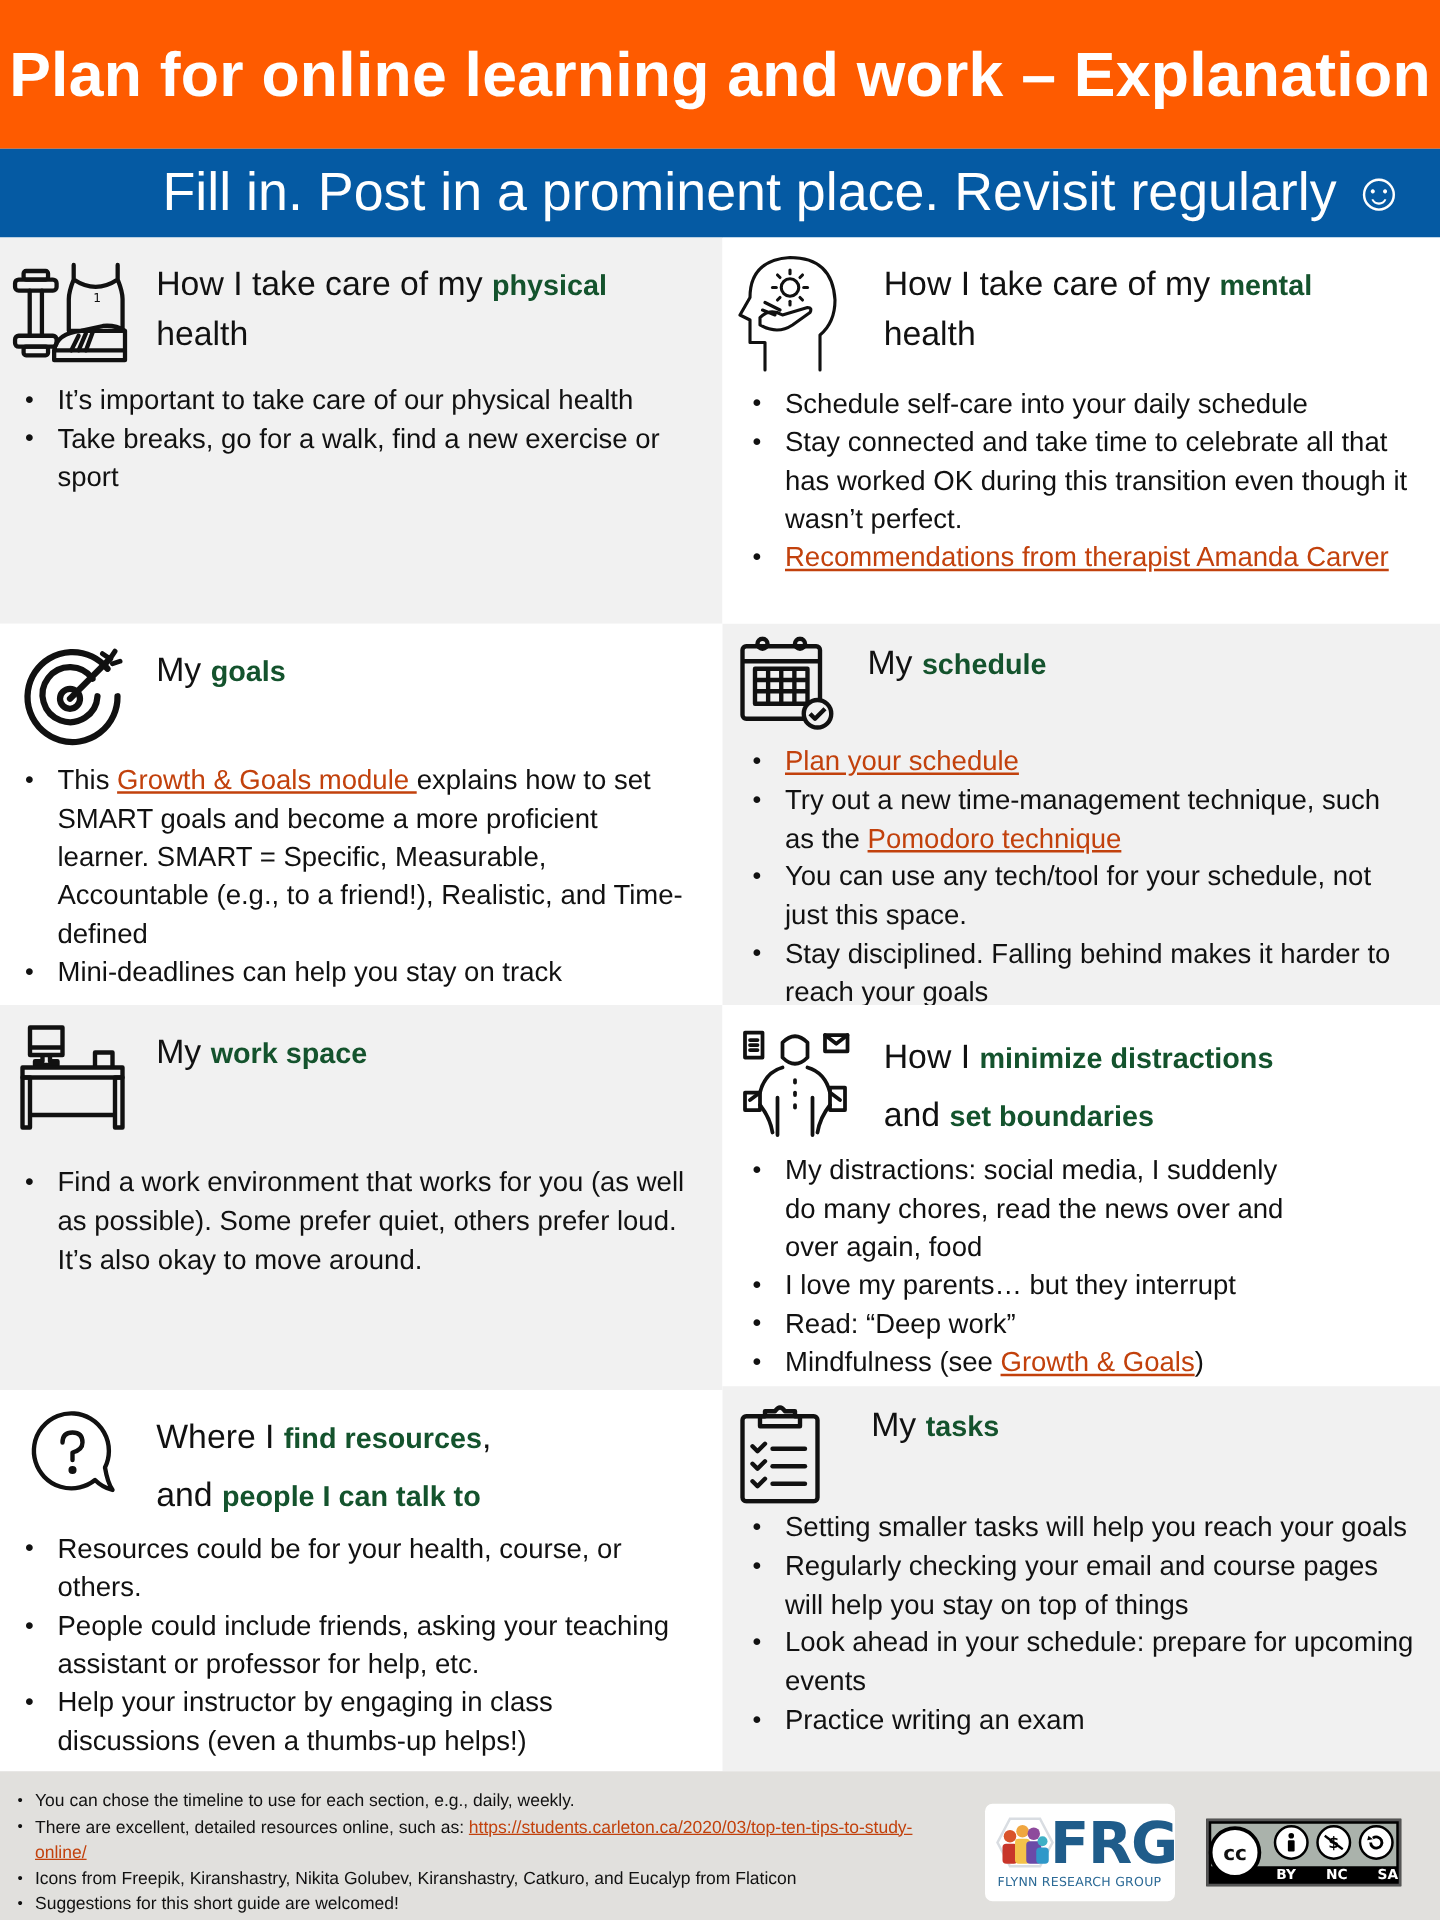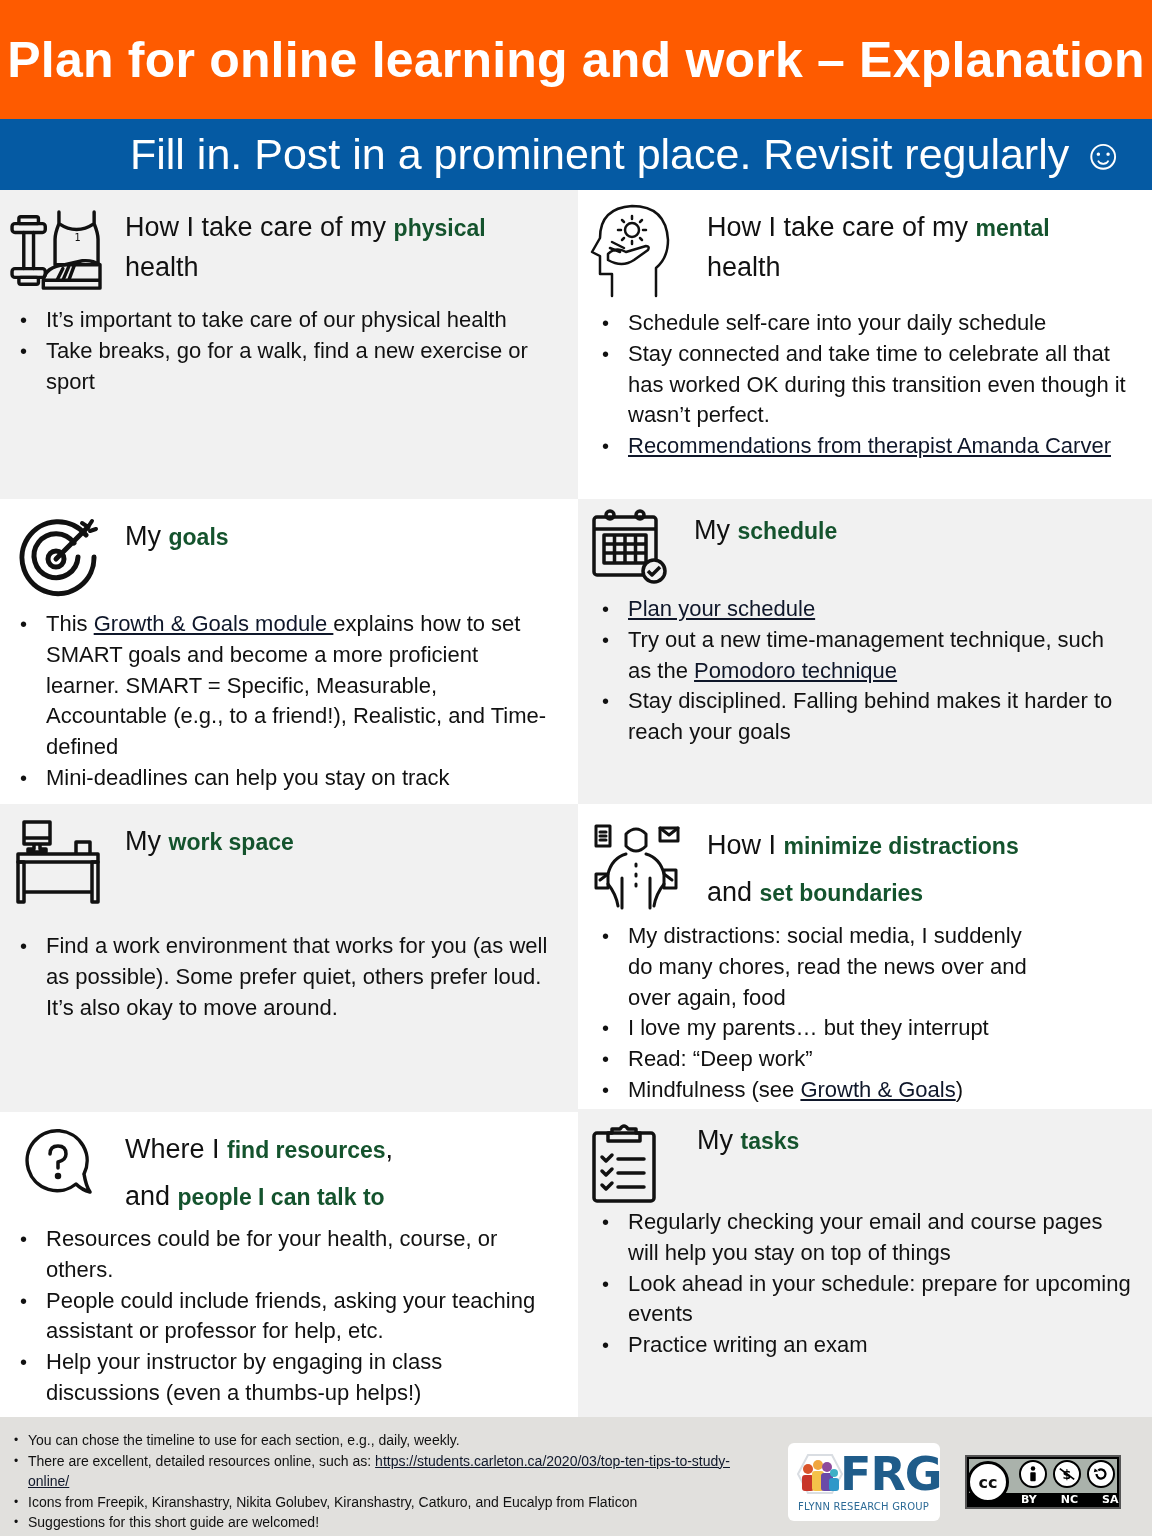--- a/index.html
+++ b/index.html
@@ -25,21 +25,21 @@
 
   .icon { position: absolute; }
   .icon svg { width: 100%; height: 100%; display: block; }
 
   .heading { position: absolute; font-size: 27px; line-height: 39px; color: #111; }
   .heading .hl { color: #14532d; font-weight: bold; font-size: 23px; }
 
   ul.bullets { position: absolute; list-style: none; font-size: 22px; line-height: 30.8px; color: #111; }
   ul.bullets li { position: relative; padding-left: 26px; }
   ul.bullets li::before { content: "•"; position: absolute; left: 0; top: 0; font-size: 20px; }
-  a.link { color: #0f172a; text-decoration: underline; }
+  a.link { color: #c2410c; text-decoration: underline; }
 
   .footer {
     position: absolute; left: 0; top: 1417px; width: 1152px; height: 119px;
     background: #e1e0dd;
   }
   .footer ul { position: absolute; left: 12px; top: 13px; list-style: none; font-size: 14px; line-height: 20.5px; color: #111; width: 740px; }
   .footer ul li { position: relative; padding-left: 16px; }
   .footer ul li::before { content: "•"; position: absolute; left: 2px; top: 0; font-size: 12px; }
 
   .frg-logo {
@@ -160,20 +160,21 @@
         <circle cx="62" cy="62" r="11" fill="#f1f1f1"></circle>
         <path d="M56 62 l4 4 l8 -8"></path>
       </svg>
     </div>
     <div class="heading" style="left:116px; top:12px;">
       <span>My </span><span class="hl">schedule</span>
     </div>
     <ul class="bullets" style="left:24px; top:95px; width:530px;">
       <li><a class="link" href="#">Plan your schedule</a></li>
       <li><span>Try out a new time-management technique, such as the </span><a class="link" href="#">Pomodoro technique</a></li>
+      <li>You can use any tech/tool for your schedule, not just this space.</li>
       <li>Stay disciplined. Falling behind makes it harder to reach your goals</li>
     </ul>
   </div>
 
   <div class="cell gray" style="left:0; top:614px; width:578px; height:308px;">
     <div class="icon" style="left:16px; top:16px; width:84px; height:84px;">
       <svg viewBox="0 0 84 84" fill="none" stroke="#111" stroke-width="3.5" stroke-linejoin="round">
         <rect x="8" y="2" width="26" height="22"></rect>
         <line x1="8" y1="18" x2="34" y2="18"></line>
         <path d="M18 24 v5 h-6 v3 h18 v-3 h-6 v-5"></path>
@@ -253,20 +254,21 @@
         <path d="M10 48 l4 4 l6 -6"></path>
           <line x1="26" y1="50" x2="52" y2="50"></line>
         <path d="M10 62 l4 4 l6 -6"></path>
           <line x1="26" y1="64" x2="52" y2="64"></line>
       </svg>
     </div>
     <div class="heading" style="left:119px; top:12px;">
       <span>My </span><span class="hl">tasks</span>
     </div>
     <ul class="bullets" style="left:24px; top:98px; width:530px;">
+      <li>Setting smaller tasks will help you reach your goals</li>
       <li>Regularly checking your email and course pages will help you stay on top of things</li>
       <li>Look ahead in your schedule: prepare for upcoming events</li>
       <li>Practice writing an exam</li>
     </ul>
   </div>
 </div>
 
 <div class="footer">
   <ul>
     <li>You can chose the timeline to use for each section, e.g., daily, weekly.</li>

